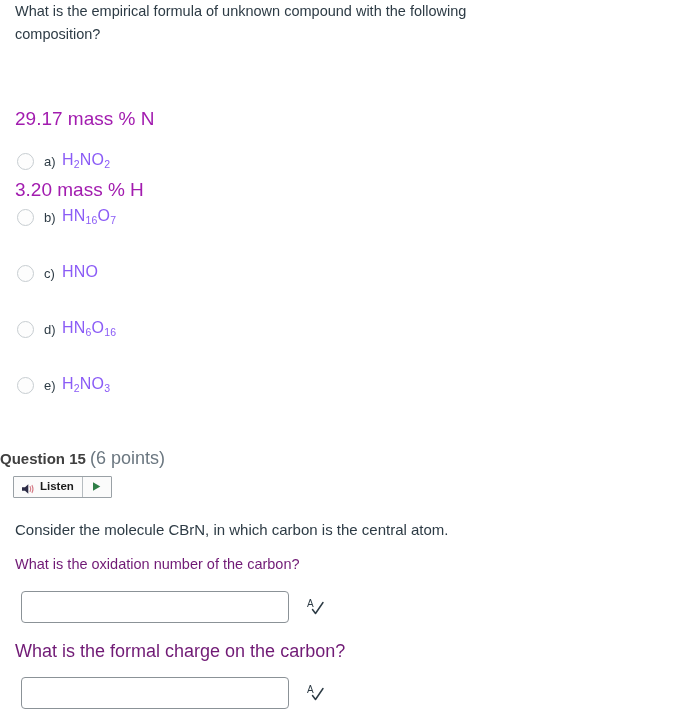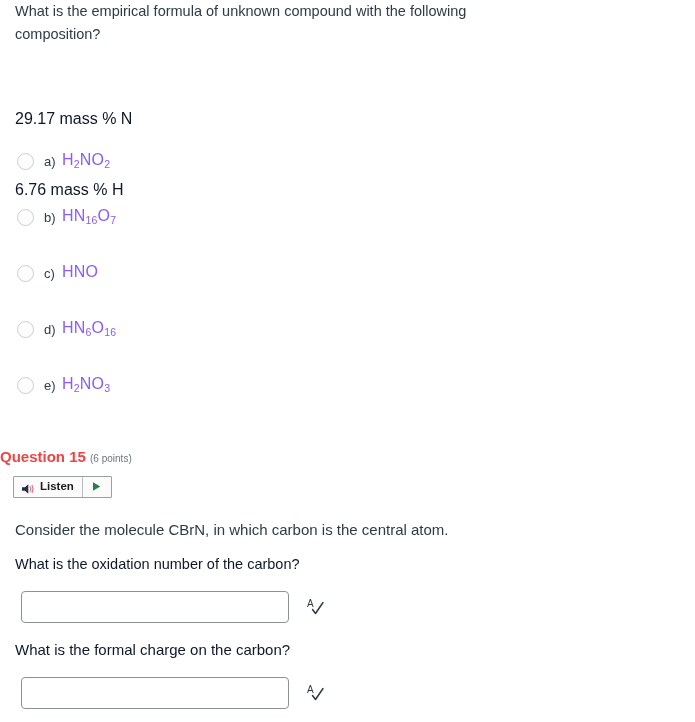--- a/index.html
+++ b/index.html
@@ -34,23 +34,23 @@
     top: 0px;
     width: 530px;
     font-size: 14.5px;
     line-height: 23px;
     color: #2d3b45;
   }
   .composition {
     position: absolute;
     left: 15px;
     top: 60px;
-    font-size: 16px;
+    font-size: 19px;
     line-height: 23.5px;
-    color: #0f172a;
+    color: #a21caf;
     white-space: pre;
   }
   .comp-line { display: block; }
 
   
   .options {
     position: absolute;
     left: 0;
     top: 150px;
     width: 400px;
@@ -95,26 +95,26 @@
   
   .q15-header {
     position: absolute;
     left: 0px;
     top: 448px;
     font-size: 15px;
     color: #2d3b45;
   }
   .q15-title {
     font-weight: bold;
-    color: #ef4444;
+    color: #404040;
   }
   .q15-points {
     font-weight: normal;
     color: #6b7780;
-    font-size: 10px;
+    font-size: 18px;
   }
 
   
   .listen-widget {
     position: absolute;
     left: 13px;
     top: 476px;
     display: flex;
     align-items: stretch;
     height: 22px;
@@ -166,28 +166,28 @@
     left: 15px;
     top: 521px;
     font-size: 15px;
     color: #2d3b45;
   }
   .q15-text-2 {
     position: absolute;
     left: 15px;
     top: 556px;
     font-size: 14.5px;
-    color: #0f172a;
+    color: #701a75;
   }
   .q15-text-3 {
     position: absolute;
     left: 15px;
     top: 641px;
-    font-size: 15px;
-    color: #0f172a;
+    font-size: 18px;
+    color: #701a75;
   }
   .answer-field {
     position: absolute;
     width: 268px;
     height: 32px;
     border: 1px solid #8b9297;
     border-radius: 4px;
     background: #ffffff;
     box-sizing: border-box;
     font-family: "Liberation Sans", sans-serif;
@@ -211,21 +211,21 @@
 <body>
 
 <div class="page">
 
   <div class="q14">
 
     <div class="stem">What is the empirical formula of unknown compound with the following composition?</div>
 
     <div class="composition">
       <span class="comp-line">29.17 mass % N</span>
-      <span class="comp-line">6.76 mass % H</span>
+      <span class="comp-line">3.20 mass % H</span>
     </div>
 
     <div class="options">
 
       <div class="option-row">
         <span class="radio"></span>
         <span class="opt-letter">a)</span>
         <span class="opt-formula">H<sub>2</sub>NO<sub>2</sub></span>
       </div>
 

